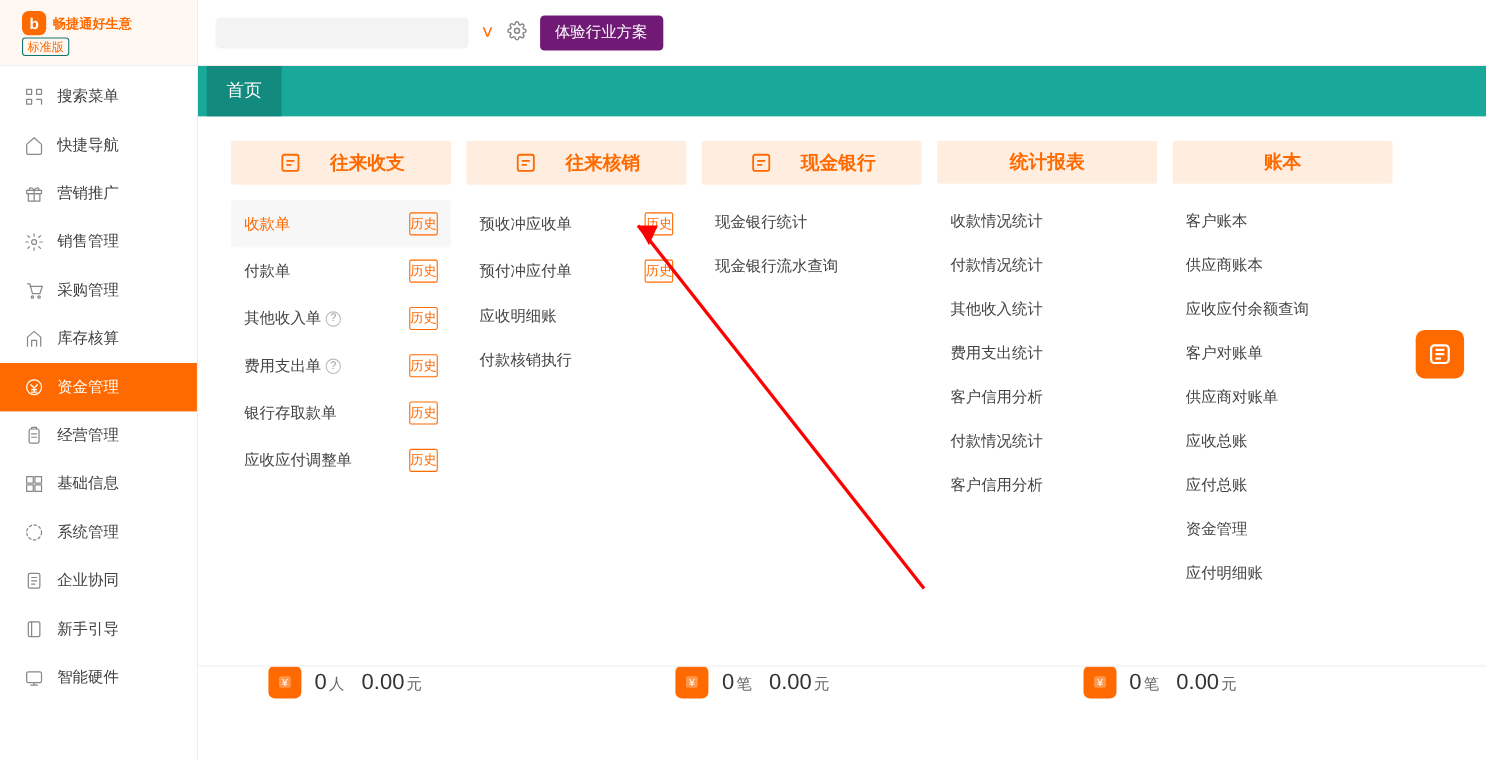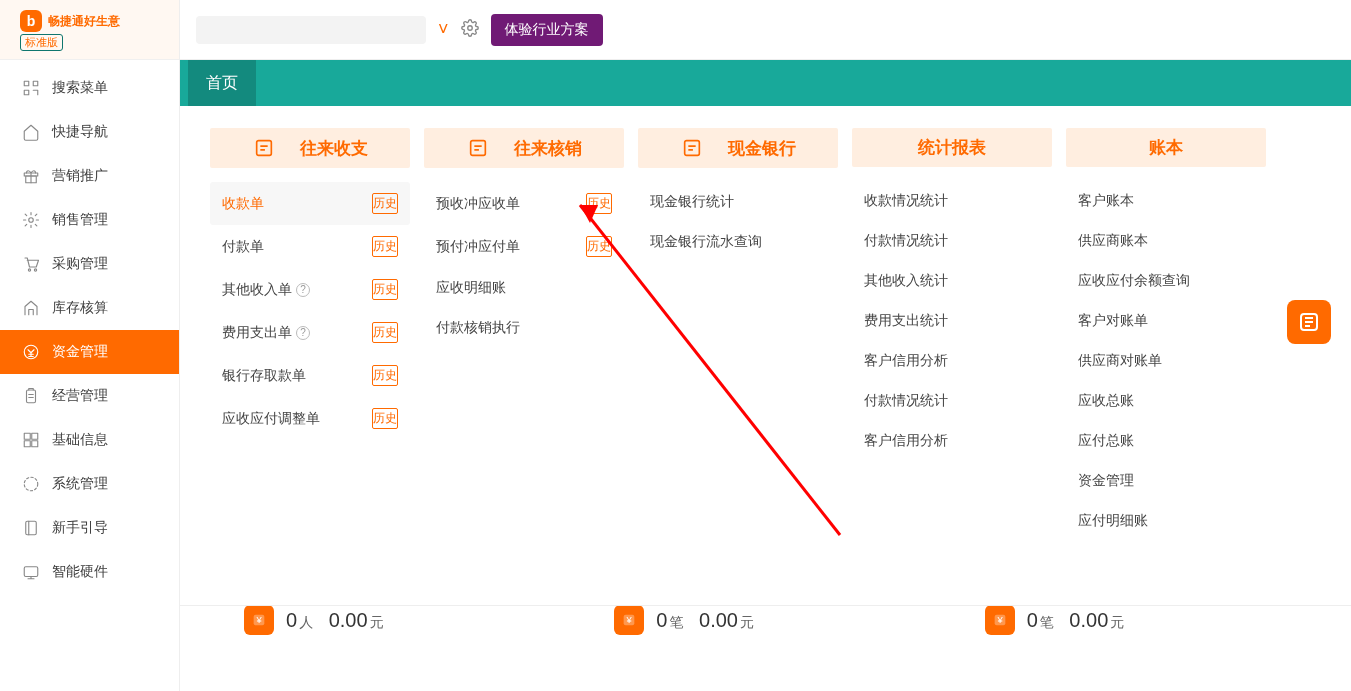--- a/index.html
+++ b/index.html
@@ -326,20 +326,29 @@
           <svg viewBox="0 0 24 24" fill="none" stroke="#888" stroke-width="1.6" stroke-linecap="round" stroke-linejoin="round">
             <circle cx="12" cy="12" r="9" stroke-dasharray="3 3"></circle>
           </svg>
         </span>
         <span>系统管理</span>
       </div>
       <div class="nav-item">
         <span class="nav-icon">
           <svg viewBox="0 0 24 24" fill="none" stroke="#888" stroke-width="1.6" stroke-linecap="round" stroke-linejoin="round">
             <rect x="5" y="3" width="14" height="18" rx="2"></rect>
+            <path d="M9 8h6M9 12h6M9 16h4"></path>
+          </svg>
+        </span>
+        <span>企业协同</span>
+      </div>
+      <div class="nav-item">
+        <span class="nav-icon">
+          <svg viewBox="0 0 24 24" fill="none" stroke="#888" stroke-width="1.6" stroke-linecap="round" stroke-linejoin="round">
+            <rect x="5" y="3" width="14" height="18" rx="2"></rect>
             <path d="M9 3v18"></path>
           </svg>
         </span>
         <span>新手引导</span>
       </div>
       <div class="nav-item">
         <span class="nav-icon">
           <svg viewBox="0 0 24 24" fill="none" stroke="#888" stroke-width="1.6" stroke-linecap="round" stroke-linejoin="round">
             <rect x="3" y="5" width="18" height="13" rx="2"></rect>
             <path d="M8 21h8M12 18v3"></path>

